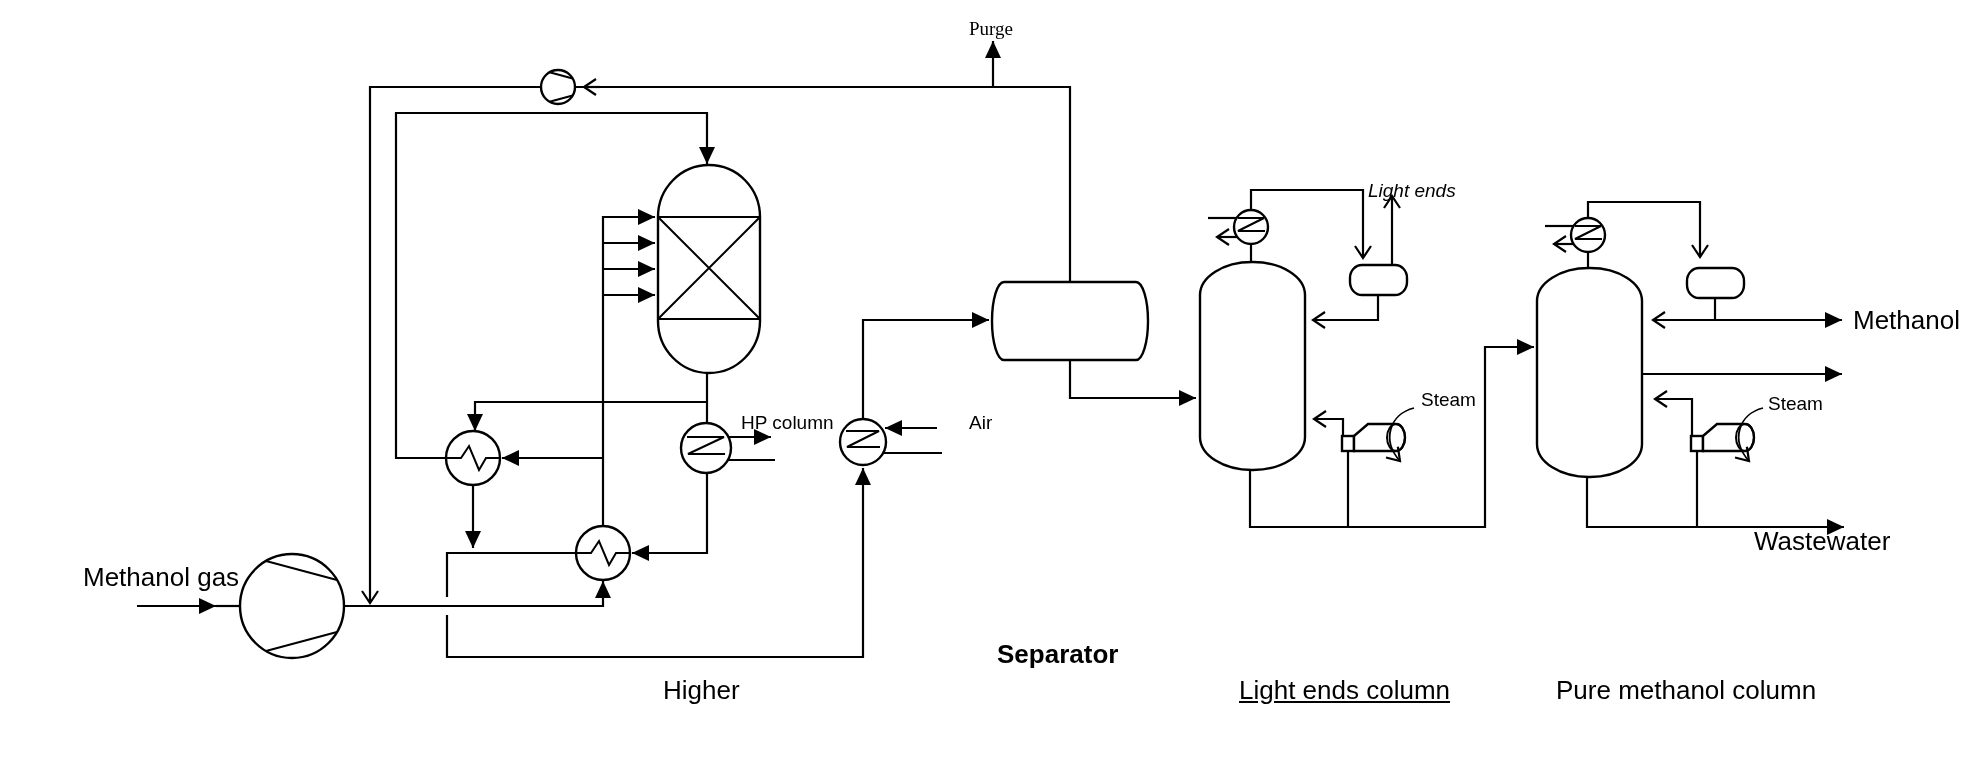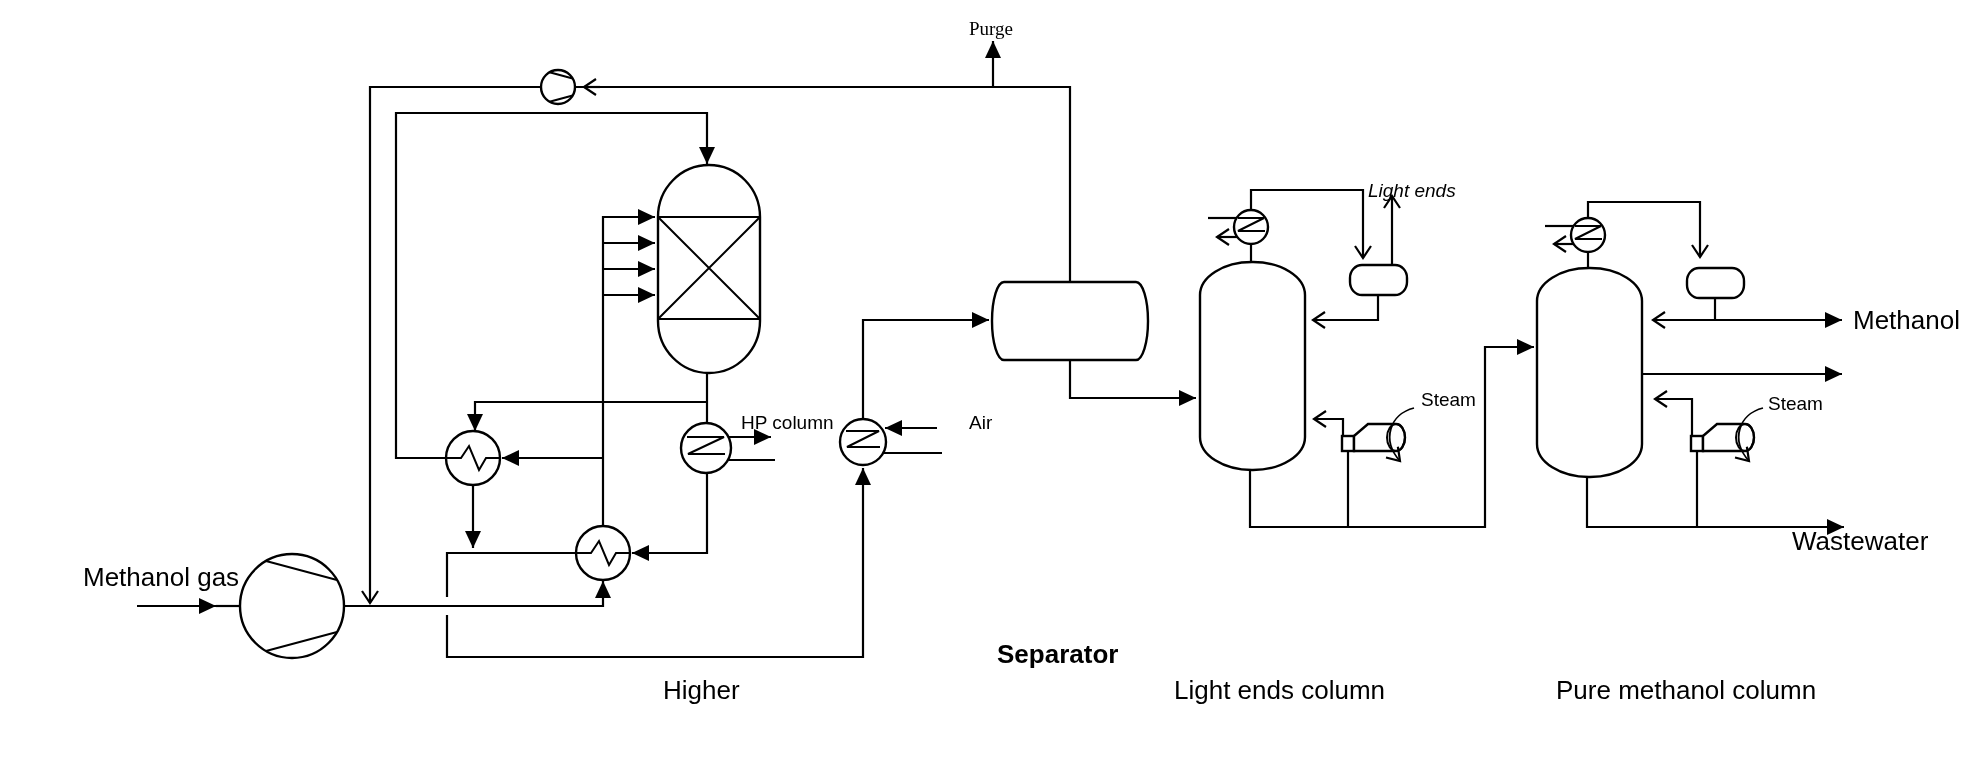--- a/index.html
+++ b/index.html
@@ -185,20 +185,20 @@
   </svg>
 
   <div class="lbl lbl-big" style="left:83px;   top:563px;">Methanol gas</div>
   <div class="lbl lbl-small center" style="left:956px; top:18px; width:70px;">Purge</div>
   <div class="lbl lbl-small" style="left:1368px; top:180px;font-style:italic;">Light ends</div>
   <div class="lbl lbl-small" style="left:741px;  top:412px;">HP column</div>
   <div class="lbl lbl-small" style="left:946px;  top:412px;margin-left:23px;">Air</div>
   <div class="lbl lbl-small" style="left:1421px; top:389px;">Steam</div>
   <div class="lbl lbl-small" style="left:1768px; top:393px;">Steam</div>
   <div class="lbl lbl-big" style="left:1853px; top:306px;">Methanol</div>
-  <div class="lbl lbl-big" style="left:1754px; top:527px;margin-left:38px;">Wastewater</div>
+  <div class="lbl lbl-big" style="left:1754px; top:527px;">Wastewater</div>
 
   <div class="lbl lbl-big" style="left:663px;  top:676px;">Higher</div>
   <div class="lbl lbl-big" style="left:997px;  top:640px;font-weight:bold;">Separator</div>
-  <div class="lbl lbl-big" style="left:1174px; top:676px;">Light ends column</div>
+  <div class="lbl lbl-big" style="left:1239px; top:676px;text-decoration:underline;">Light ends column</div>
   <div class="lbl lbl-big" style="left:1508px; top:676px;margin-left:48px;">Pure methanol column</div>
 
 </div>
 
 </body></html>

